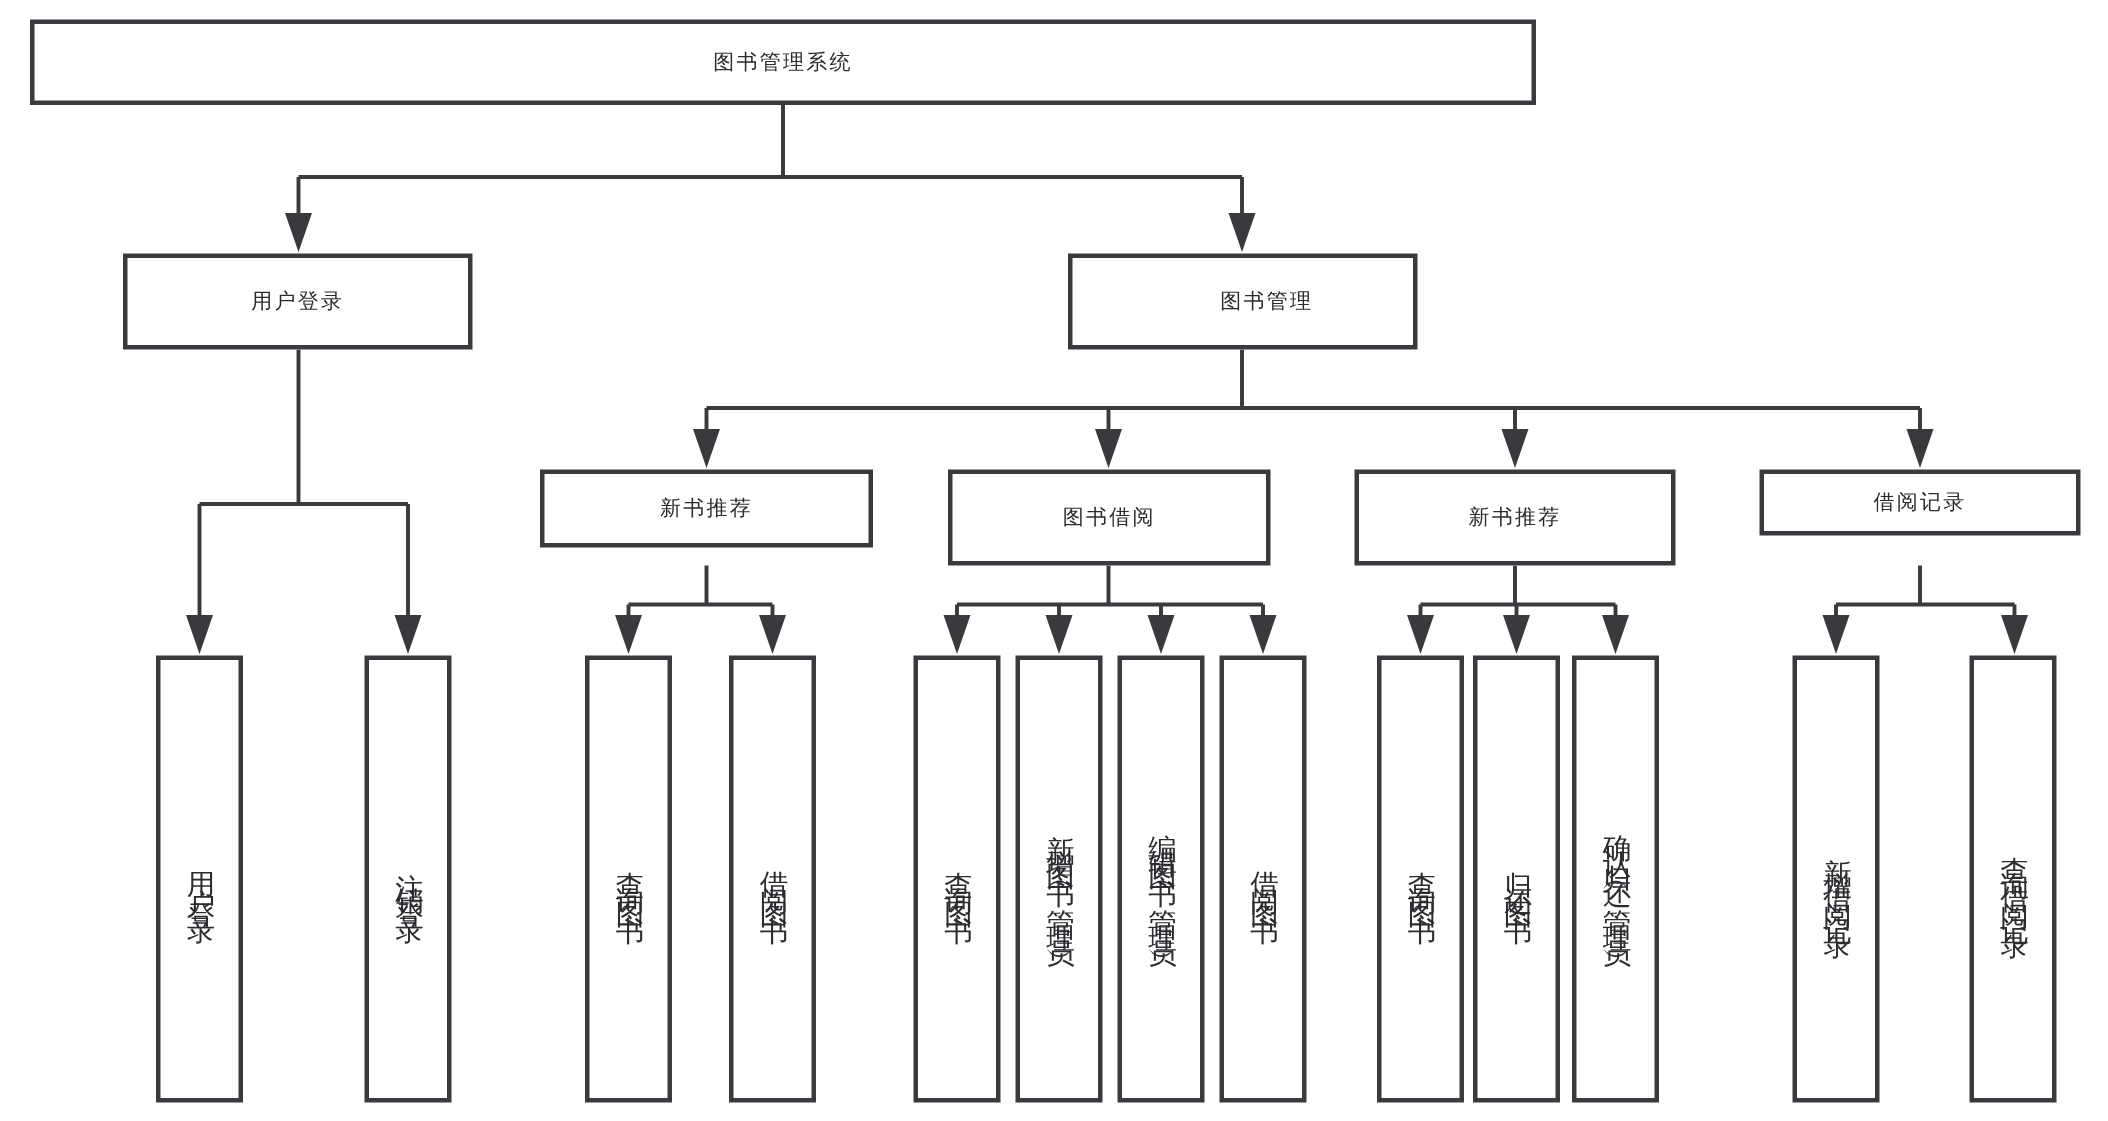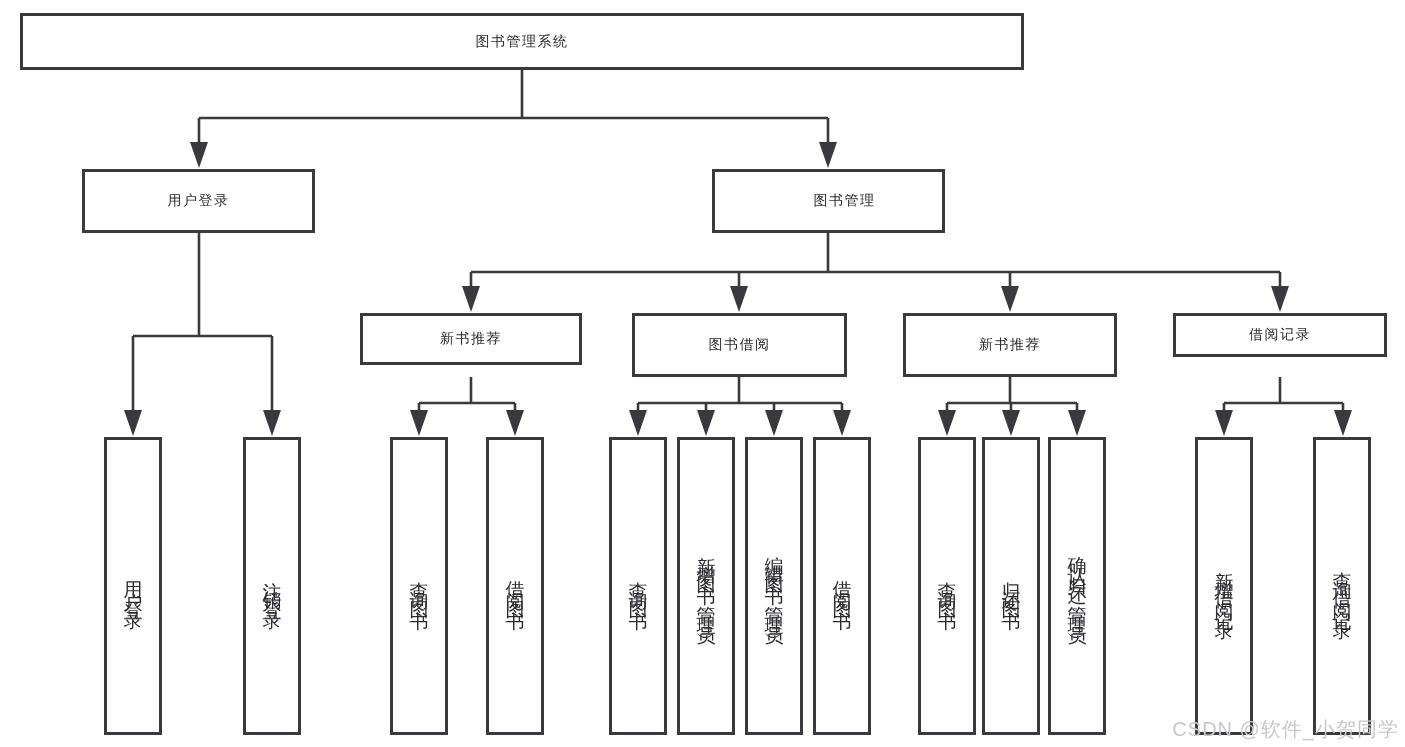--- a/index.html
+++ b/index.html
@@ -130,15 +130,14 @@
   <div class="vbox pos-b7">编辑图书（管理员）</div>
   <div class="vbox pos-b8">借阅图书</div>
 
   <div class="vbox pos-b9">查询图书</div>
   <div class="vbox pos-b10">归还图书</div>
   <div class="vbox pos-b11">确认归还（管理员）</div>
 
   <div class="vbox pos-b12">新增借阅记录</div>
   <div class="vbox pos-b13">查询借阅记录</div>
 
-  <div class="watermark">CSDN @软件_小贺同学</div>
 
 </div>
 
 </body></html>

